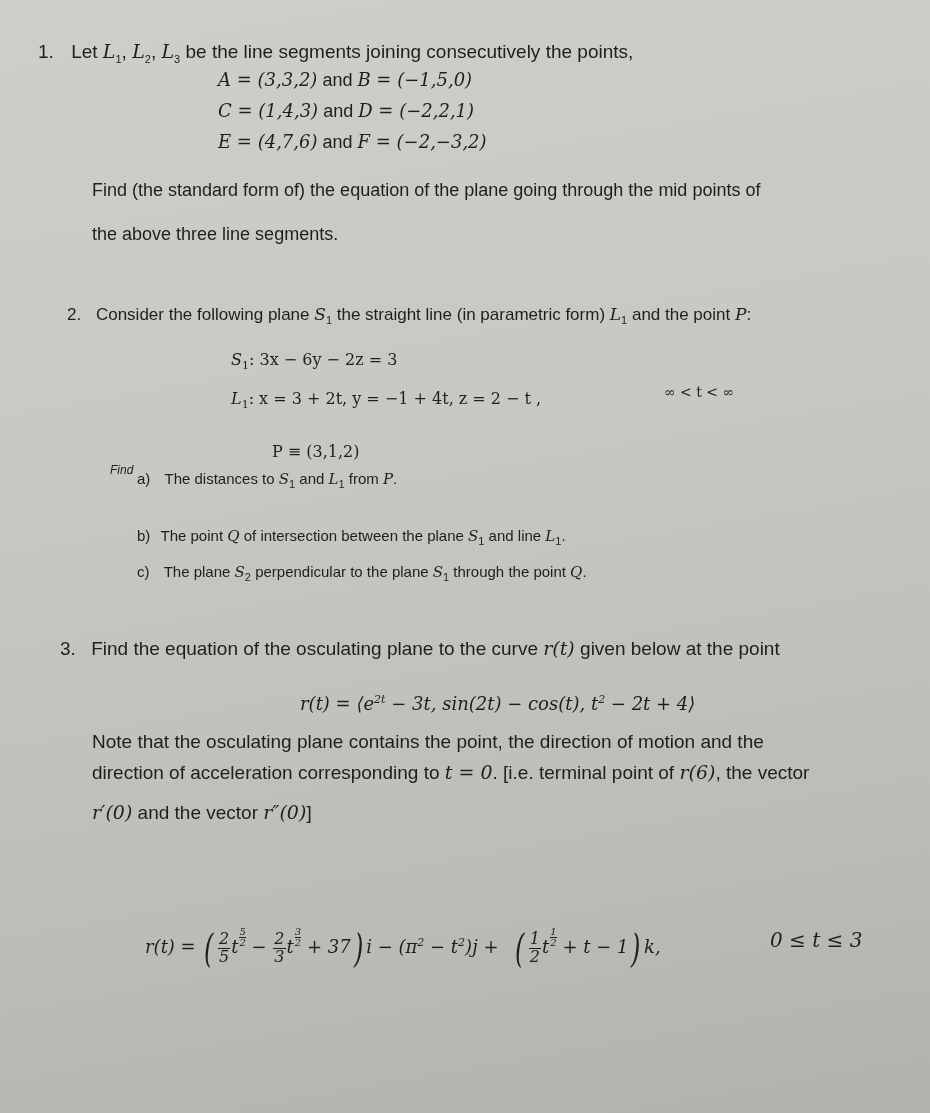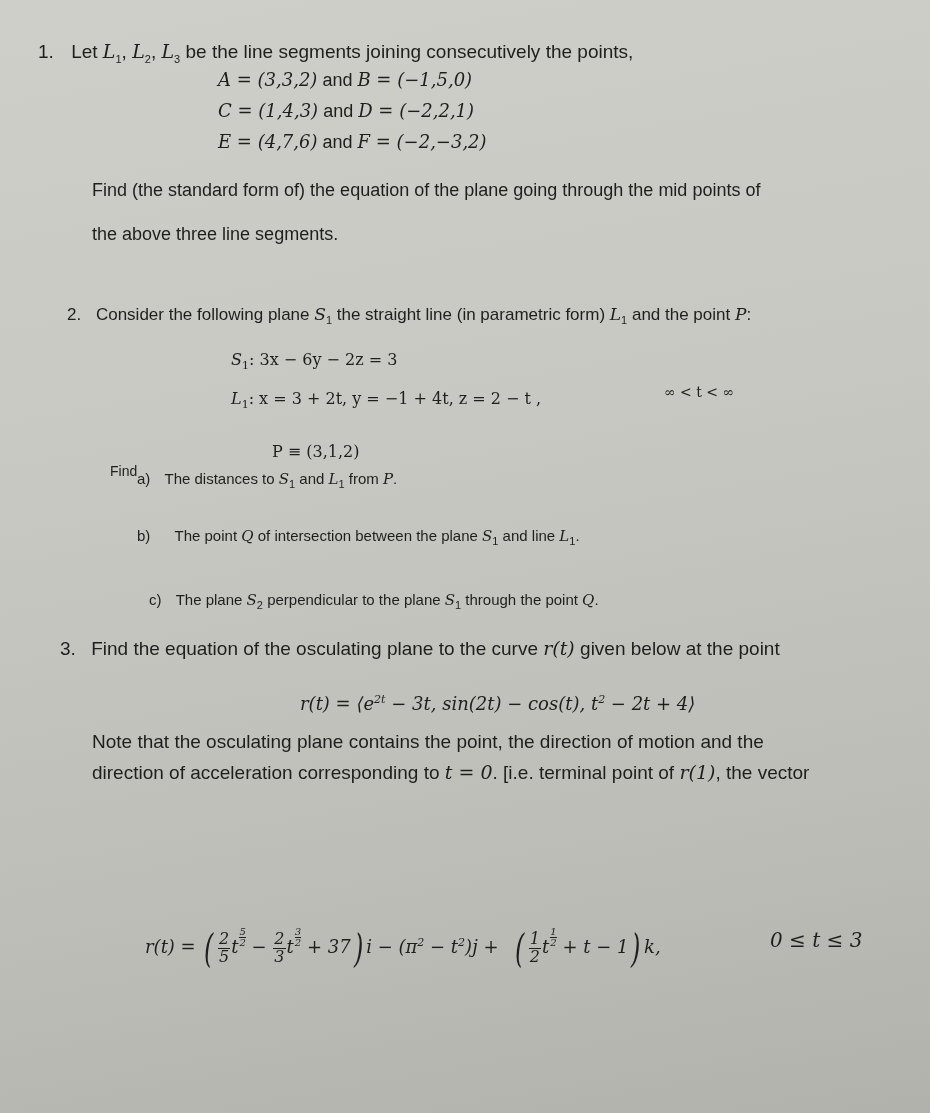--- a/index.html
+++ b/index.html
@@ -55,46 +55,49 @@
 
   <div class="abs m" style="left:231px; top:350px; font-size:16px;text-align:right;">
     <span class="mi">S</span><sub>1</sub><span>: 3x − 6y − 2z = 3</span>
   </div>
   <div class="abs m" style="left:231px; top:389px; font-size:16px;">
     <span class="mi">L</span><sub>1</sub><span>: x = 3 + 2t,  y = −1 + 4t,  z = 2 − t  ,</span>
   </div>
   <div class="abs m" style="left:664px; top:384px; font-size:14px;">∞ &lt; t &lt; ∞</div>
   <div class="abs m" style="left:231px; top:442px; font-size:16px;margin-left:41px;">P ≡ (3,1,2)</div>
 
-  <div class="abs" style="left:110px; top:463px; font-size:14px;">Find</div>
+  <div class="abs" style="left:110px; top:463px; font-size:12px;font-style:italic;">Find</div>
 
   <div class="abs" style="left:137px; top:470px; font-size:15px;text-align:center;">
     <span>a)</span>
     <span style="margin-left:10px">The distances to </span><span class="mi">S</span><sub>1</sub><span> and </span><span class="mi">L</span><sub>1</sub><span> from </span><span class="mi">P</span><span>.</span>
   </div>
   <div class="abs" style="left:137px; top:527px; font-size:15px;">
     <span>b)</span>
-    <span style="margin-left:20px">The point </span><span class="mi">Q</span><span> of intersection between the plane </span><span class="mi">S</span><sub>1</sub><span> and line </span><span class="mi">L</span><sub>1</sub><span>.</span>
+    <span style="margin-left:6px">The point </span><span class="mi">Q</span><span> of intersection between the plane </span><span class="mi">S</span><sub>1</sub><span> and line </span><span class="mi">L</span><sub>1</sub><span>.</span>
   </div>
-  <div class="abs" style="left:137px; top:591px; font-size:15px;margin-left:12px;">
+  <div class="abs" style="left:137px; top:563px; font-size:15px;">
     <span>c)</span>
     <span style="margin-left:10px">The plane </span><span class="mi">S</span><sub>2</sub><span> perpendicular to the plane </span><span class="mi">S</span><sub>1</sub><span> through the point </span><span class="mi">Q</span><span>.</span>
   </div>
 
   <div class="abs q" style="left:60px; top:637px;">
     <span>3.</span>
     <span style="margin-left:10px">Find the equation of the osculating plane to the curve </span><span class="mi">r(t)</span><span> given below at the point</span>
   </div>
   <div class="abs mi" style="left:300px; top:693px; font-size:18px;">
     <span>r(t) = ⟨e</span><sup>2t</sup><span> − 3t,  sin(2t) − cos(t),  t</span><sup>2</sup><span> − 2t + 4⟩</span>
   </div>
 
   <div class="abs q" style="left:92px; top:731px;">Note that the osculating plane contains the point, the direction of motion and the</div>
   <div class="abs q" style="left:92px; top:761px;">
-    <span>direction of acceleration corresponding to </span><span class="mi">t = 0</span><span>. [i.e.  terminal point of </span><span class="mi">r(1)</span><span>, the vector</span>
+    <span>direction of acceleration corresponding to </span><span class="mi">t = 0</span><span>. [i.e.  terminal point of </span><span class="mi">r(6)</span><span>, the vector</span>
+  </div>
+  <div class="abs q" style="left:92px; top:801px;">
+    <span class="mi">r′(0)</span><span> and the vector </span><span class="mi">r″(0)</span><span>]</span>
   </div>
 
 
   <div class="abs mi" style="left:145px; top:922px; font-size:18px; line-height:50px;">
     <span>r(t) = </span><span class="bigp">(</span><span class="frac"><span class="num">2</span><span class="den">5</span></span><span>t</span><span class="sfrac"><span class="num">5</span><span class="den">2</span></span><span> − </span><span class="frac"><span class="num">2</span><span class="den">3</span></span><span>t</span><span class="sfrac"><span class="num">3</span><span class="den">2</span></span><span> + 37</span><span class="bigp">)</span><span>i − (π</span><sup>2</sup><span> − t</span><sup>2</sup><span>)j + </span><span class="bigp" style="margin-left:8px">(</span><span class="frac"><span class="num">1</span><span class="den">2</span></span><span>t</span><span class="sfrac"><span class="num">1</span><span class="den">2</span></span><span> + t − 1</span><span class="bigp">)</span><span>k,</span>
   </div>
   <div class="abs mi" style="left:770px; top:928px; font-size:20px;">0 ≤ t ≤ 3</div>
 
 </div>
 

